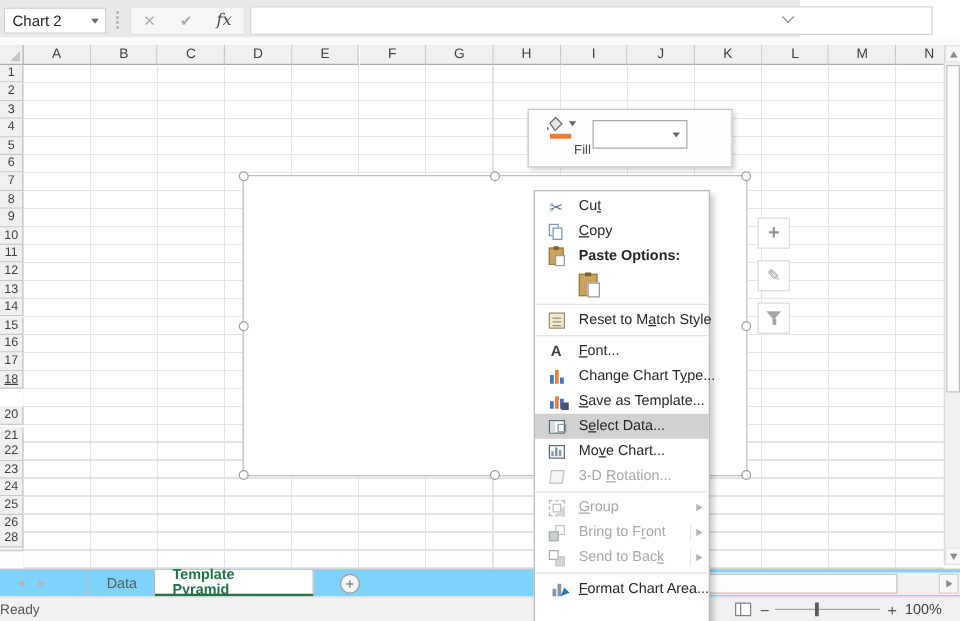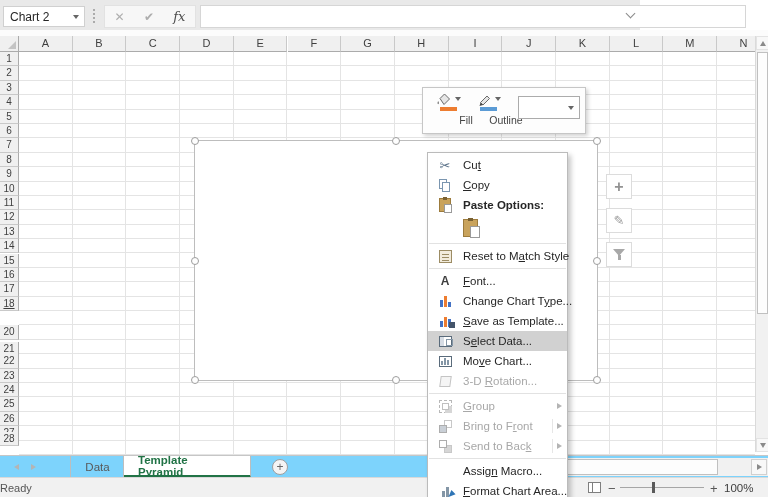--- a/index.html
+++ b/index.html
@@ -238,21 +238,21 @@
         <div class="rowh" style="top: 244.681px; height: 14.393px; line-height: 13.393px; text-decoration: underline;">18</div>
         <div class="rowh" style="top: 259.074px; height: 14.393px; line-height: 13.393px; margin-top: 36px;">19</div>
         <div class="rowh" style="top: 273.467px; height: 14.393px; line-height: 13.393px;">20</div>
         <div class="rowh" style="top: 290px; height: 14.393px; line-height: 13.393px;">21</div>
         <div class="rowh" style="top: 302.253px; height: 14.393px; line-height: 13.393px;">22</div>
         <div class="rowh" style="top: 316.646px; height: 14.393px; line-height: 13.393px;">23</div>
         <div class="rowh" style="top: 331.039px; height: 14.393px; line-height: 13.393px;">24</div>
         <div class="rowh" style="top: 345.432px; height: 14.393px; line-height: 13.393px;">25</div>
         <div class="rowh" style="top: 359.825px; height: 14.393px; line-height: 13.393px;">26</div>
         <div class="rowh" style="top: 374.218px; height: 14.393px; line-height: 13.393px;">27</div>
-        <div class="rowh" style="top: 380px; height: 14.393px; line-height: 13.393px;">28</div>
+        <div class="rowh" style="top: 372px; height: 14.393px; line-height: 13.393px;">28</div>
       </div>
     <div id="cells"></div>
 
     <div id="chart">
       <div class="hdl h-tl"></div>
       <div class="hdl h-tm"></div>
       <div class="hdl h-tr"></div>
       <div class="hdl h-ml"></div>
       <div class="hdl h-mr"></div>
       <div class="hdl h-bl"></div>
@@ -321,31 +321,20 @@
       <div class="mtb-iconrow">
         <svg width="16" height="13" viewBox="0 0 16 13">
           <path d="M4 5.5 L8.5 1 L13.5 6 L8 11.5 Z" fill="#E6E6E6" stroke="#6b6b6b" stroke-width="1"></path>
           <path d="M2.2 8 q-1.4 2.6 0 3.2 q1.4 -0.6 0 -3.2" fill="#6b6b6b"></path>
         </svg>
         <span class="car-d"></span>
       </div>
       <div class="mtb-bar" style="background:#ED7D31;"></div>
       <div class="mtb-label">Fill</div>
     </div>
-    <div class="mtb-btn" style="width:44px;">
-      <div class="mtb-iconrow">
-        <svg width="16" height="13" viewBox="0 0 16 13">
-          <path d="M4.5 9.5 L11 3 L13.5 5.5 L7 12 Z" fill="#E6E6E6" stroke="#6b6b6b" stroke-width="1"></path>
-          <path d="M4.5 9.5 L7 12 L3.5 13 Z" fill="#4a4a4a"></path>
-        </svg>
-        <span class="car-d"></span>
-      </div>
-      <div class="mtb-bar" style="background:#5B9BD5;"></div>
-      <div class="mtb-label">Outline</div>
-    </div>
     <div id="mtb-combo">
         <span class="car-d"></span>
       </div>
   </div>
 
   <div id="cmenu">
     <div class="cmi">
       <span class="mi">
           <span class="ic-cut">✂</span>
         </span>
@@ -463,24 +452,20 @@
           </span>
         </span>
       <span class="lbl"><span>Send to Bac</span><u>k</u><span></span></span>
       <span class="subwrap">
           <span class="subdiv"></span>
           <span class="tri-r dim"></span>
         </span>
     </div>
     <div class="csep"></div>
     <div class="cmi">
-      <span class="mi"></span>
-      <span class="lbl"><span>Assig</span><u>n</u><span> Macro...</span></span>
-    </div>
-    <div class="cmi">
       <span class="mi">
           <span class="bars ic-fmt">
             <i class="b-gray" style="height:6px;"></i>
             <i class="b-gray" style="height:10px;"></i>
             <span class="tip"></span>
           </span>
         </span>
       <span class="lbl"><span></span><u>F</u><span>ormat Chart Area...</span></span>
     </div>
 

